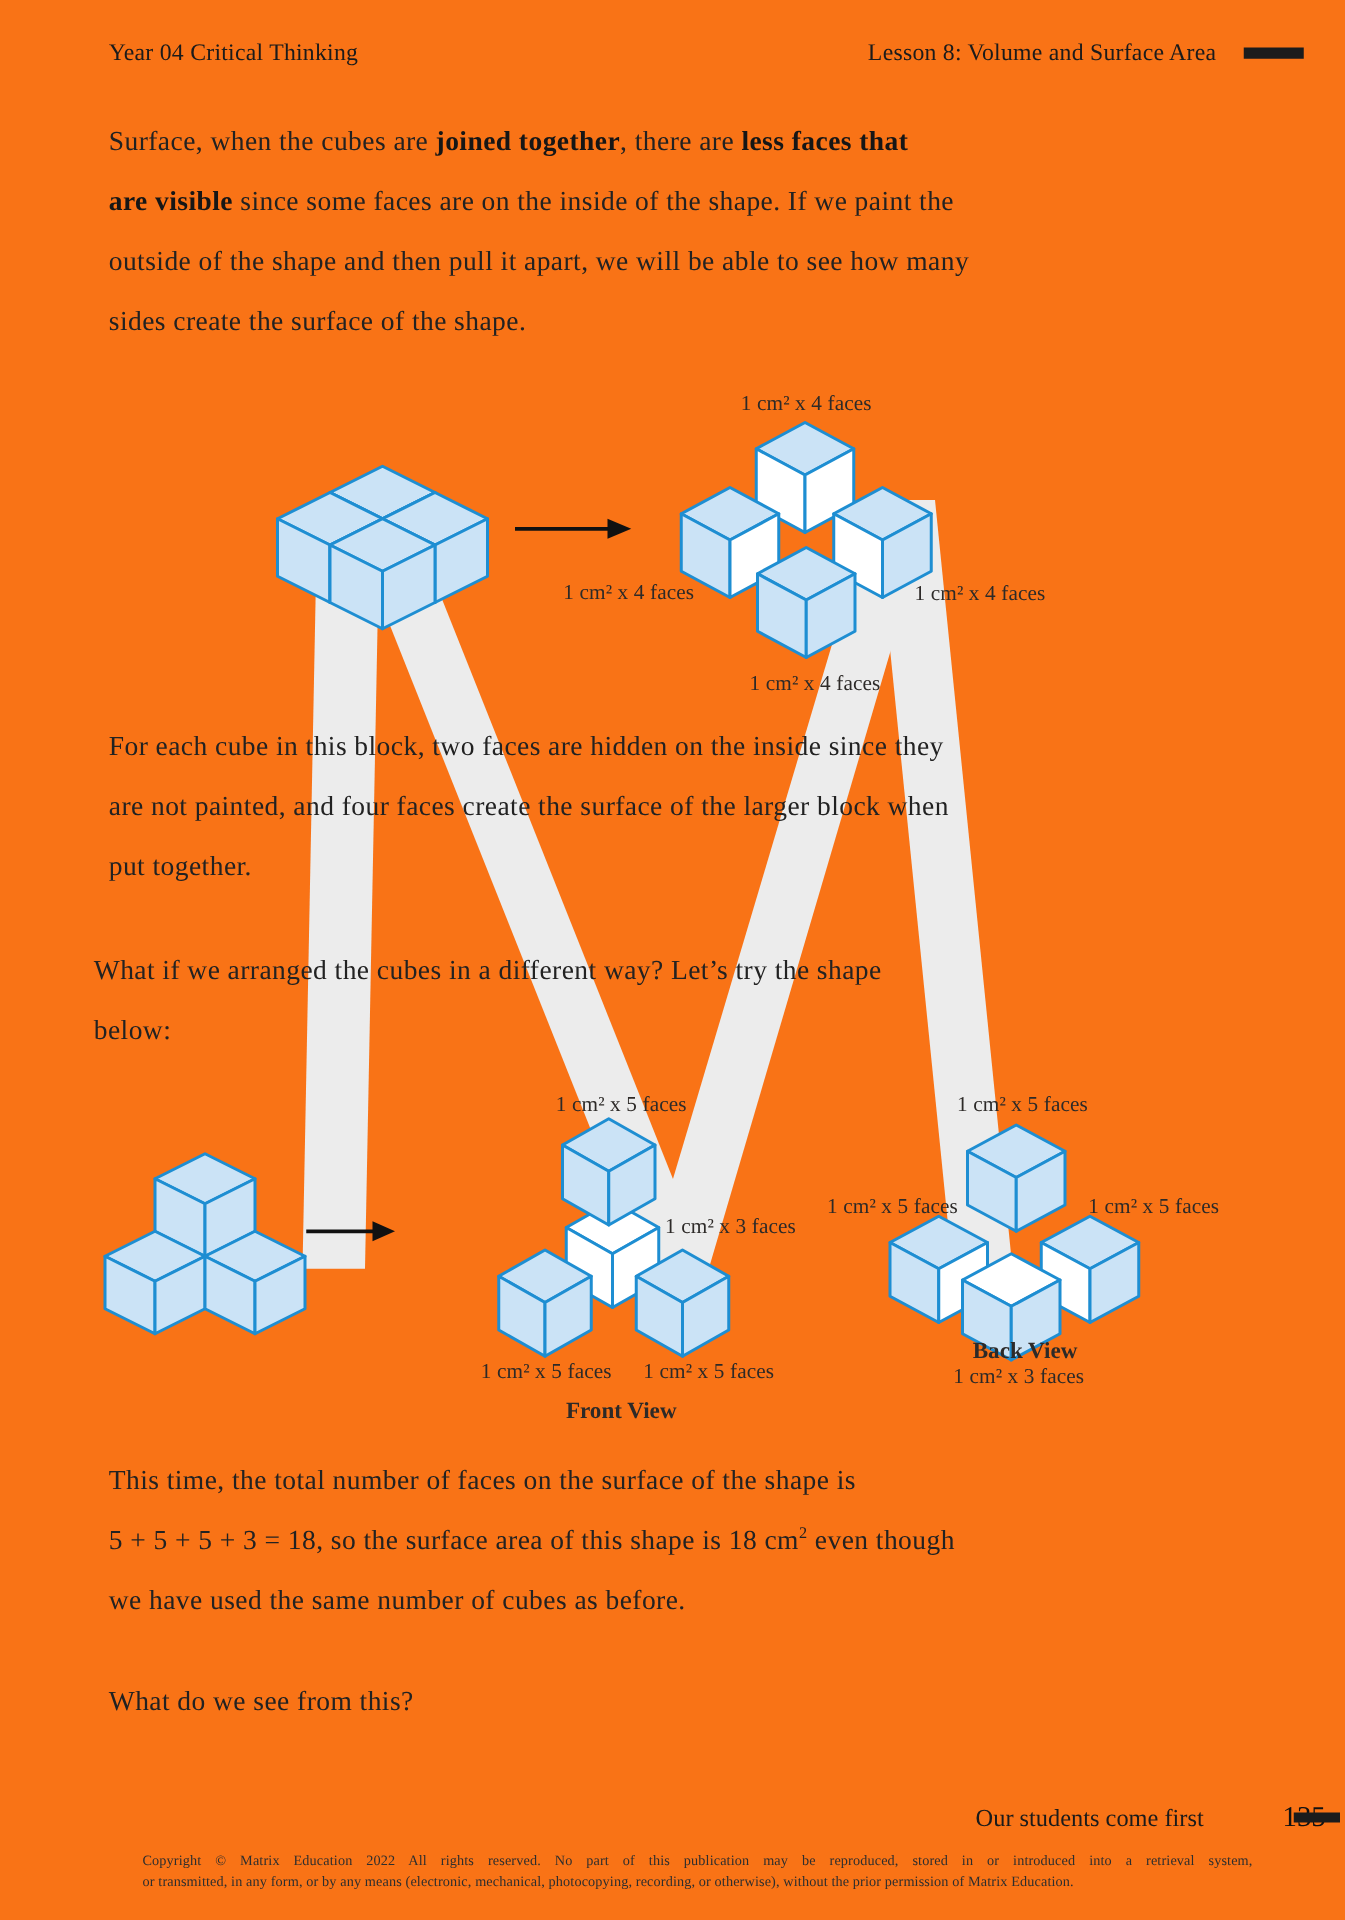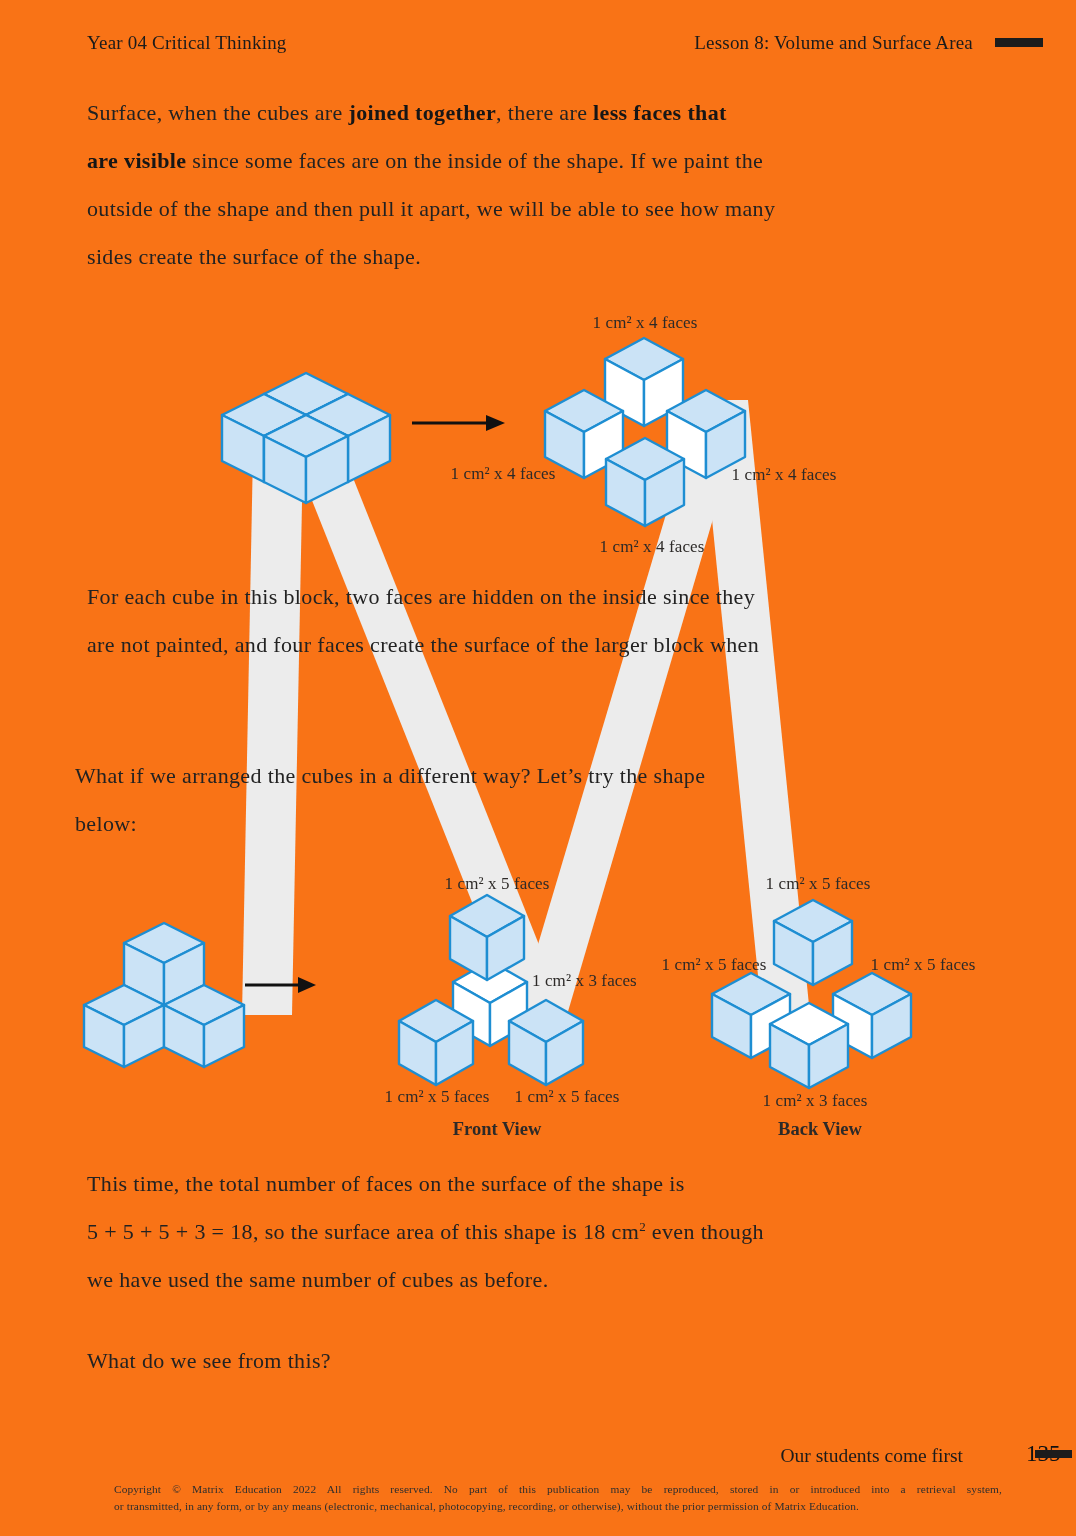--- a/index.html
+++ b/index.html
@@ -179,38 +179,39 @@
   </div>
 
   <div class="abs dlab ctr z1" style="left:645px;top:313px;">1 cm² x 4 faces</div>
   <div class="abs dlab ctr z1" style="left:503px;top:464px;">1 cm² x 4 faces</div>
   <div class="abs dlab ctr z1" style="left:784px;top:465px;">1 cm² x 4 faces</div>
   <div class="abs dlab ctr z1" style="left:652px;top:537px;">1 cm² x 4 faces</div>
 
   <div class="abs para z1" style="left:87px;top:573px;">
     <div>For each cube in this block, two faces are hidden on the inside since they</div>
     <div>are not painted, and four faces create the surface of the larger block when</div>
+    <div>put together.</div>
   </div>
 
   <div class="abs para z1" style="left:75px;top:752px;">
     <div>What if we arranged the cubes in a different way? Let’s try the shape</div>
     <div>below:</div>
   </div>
 
   <div class="abs dlab ctr z1" style="left:497px;top:874px;">1 cm² x 5 faces</div>
   <div class="abs dlab z1" style="left:532px;top:971px;">1 cm² x 3 faces</div>
   <div class="abs dlab ctr z1" style="left:437px;top:1087px;">1 cm² x 5 faces</div>
   <div class="abs dlab ctr z1" style="left:567px;top:1087px;">1 cm² x 5 faces</div>
   <div class="abs dcap ctr z1" style="left:497px;top:1119px;">Front View</div>
 
   <div class="abs dlab ctr z1" style="left:818px;top:874px;">1 cm² x 5 faces</div>
   <div class="abs dlab ctr z1" style="left:714px;top:955px;">1 cm² x 5 faces</div>
   <div class="abs dlab ctr z1" style="left:923px;top:955px;">1 cm² x 5 faces</div>
   <div class="abs dlab ctr z1" style="left:815px;top:1091px;">1 cm² x 3 faces</div>
-  <div class="abs dcap ctr z1" style="left:820px;top:1119px;">Back View</div>
+  <div class="abs dcap ctr z1" style="left:820px;top:1071px;">Back View</div>
 
   <div class="abs para z1" style="left:87px;top:1160px;">
     <div>This time, the total number of faces on the surface of the shape is</div>
     <div><span>5 + 5 + 5 + 3 = 18, so the surface area of this shape is 18 cm</span><sup>2</sup><span> even though</span></div>
     <div>we have used the same number of cubes as before.</div>
   </div>
 
   <div class="abs para z1" style="left:87px;top:1337px;">
     <div>What do we see from this?</div>
   </div>

